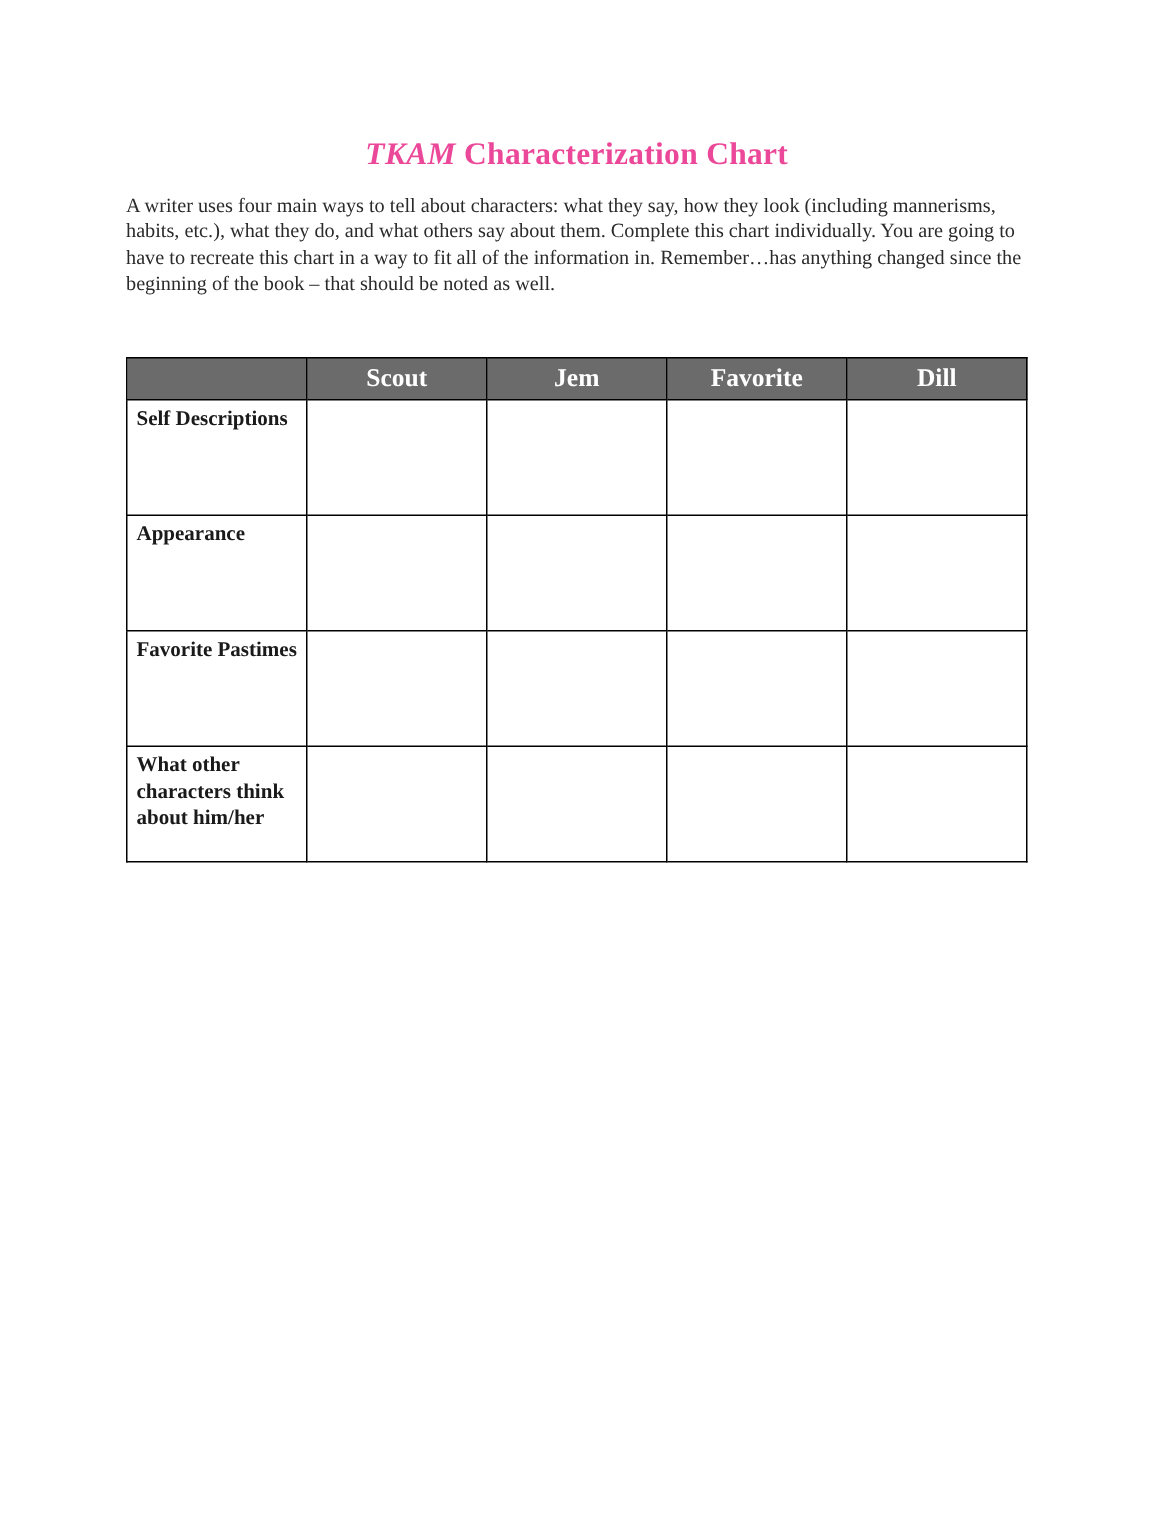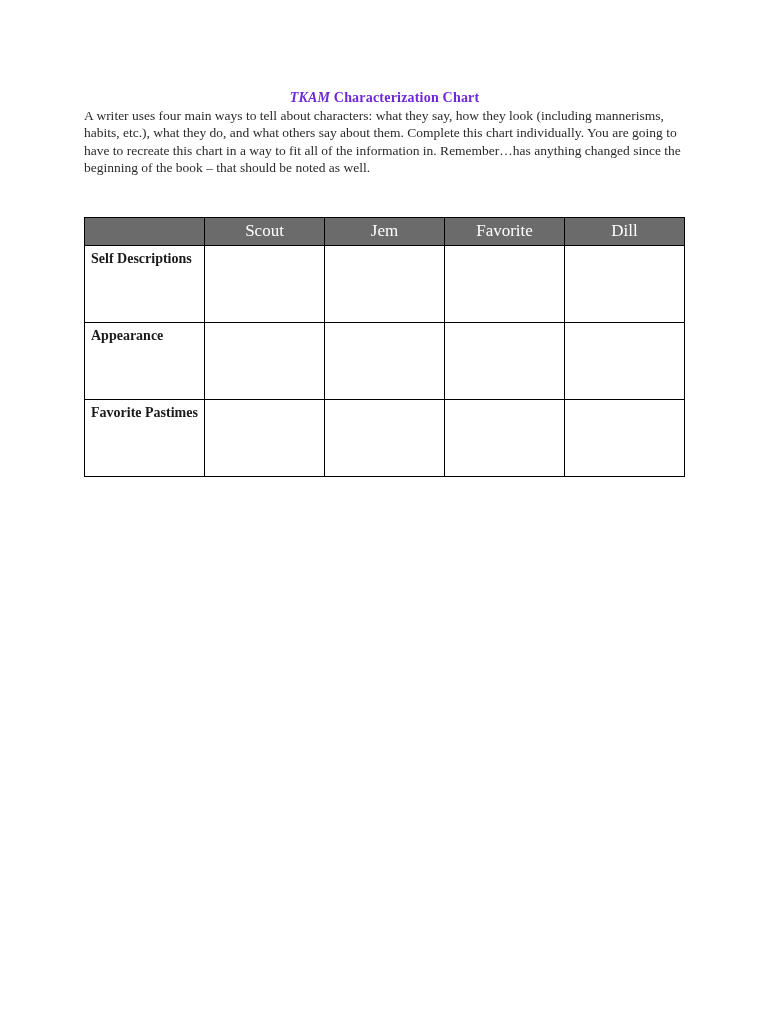--- a/index.html
+++ b/index.html
@@ -10,24 +10,24 @@
     font-family: "Liberation Serif", serif;
     color: #1a1a1a;
   }
   .page {
     width: 768px;
     height: 1024px;
     padding: 90px 83px 0 84px;
   }
   .doc-title {
     text-align: center;
-    font-size: 14px;
+    font-size: 21px;
     font-weight: bold;
-    color: #6d28d9;
-    margin-bottom: 1px;
+    color: #ec4899;
+    margin-bottom: 13px;
     letter-spacing: 0.2px;
   }
   .doc-title .t-italic { font-style: italic; }
   .intro {
     font-size: 13.5px;
     line-height: 1.29;
     color: #2a2a2a;
     margin-bottom: 40px;
     width: 601px;
   }
@@ -37,21 +37,21 @@
     width: 601px;
   }
   table.chart col { width: 120px; }
   table.chart th, table.chart td {
     border: 1px solid #000;
   }
   table.chart thead th {
     background: #6b6b6b;
     color: #ffffff;
     font-size: 17px;
-    font-weight: normal;
+    font-weight: bold;
     height: 28px;
     text-align: center;
     vertical-align: middle;
   }
   table.chart tbody th.row-label {
     text-align: left;
     vertical-align: top;
     font-size: 14px;
     font-weight: bold;
     color: #1a1a1a;
@@ -105,16 +105,23 @@
         <td class="fill-cell"></td>
         <td class="fill-cell"></td>
       </tr>
       <tr>
         <th class="row-label">Favorite Pastimes</th>
         <td class="fill-cell"></td>
         <td class="fill-cell"></td>
         <td class="fill-cell"></td>
         <td class="fill-cell"></td>
       </tr>
+      <tr>
+        <th class="row-label">What other characters think about him/her</th>
+        <td class="fill-cell"></td>
+        <td class="fill-cell"></td>
+        <td class="fill-cell"></td>
+        <td class="fill-cell"></td>
+      </tr>
     </tbody>
   </table>
 
 </div>
 
 </body></html>

